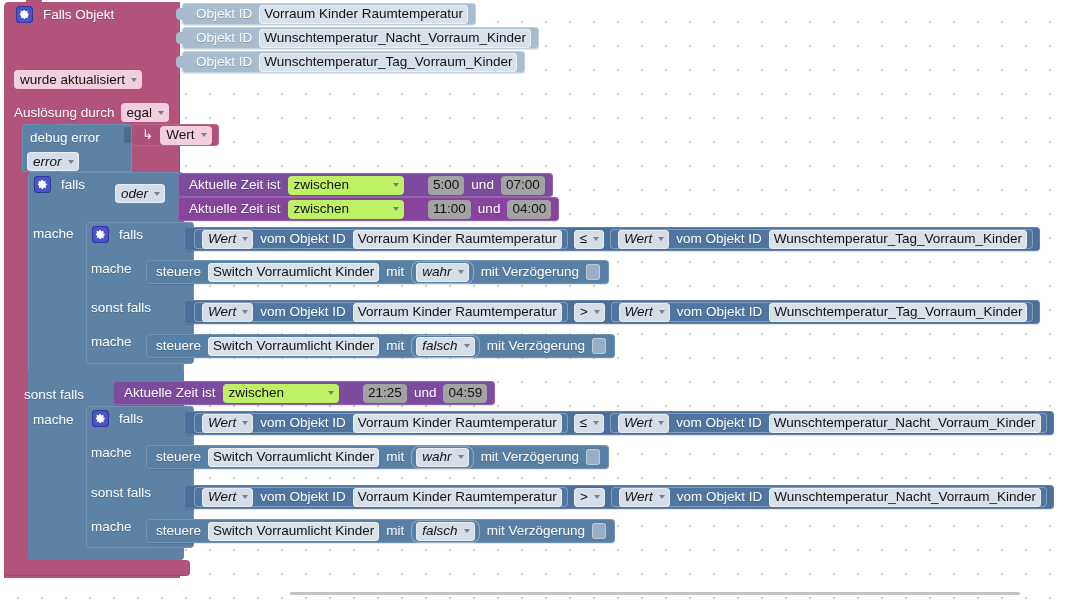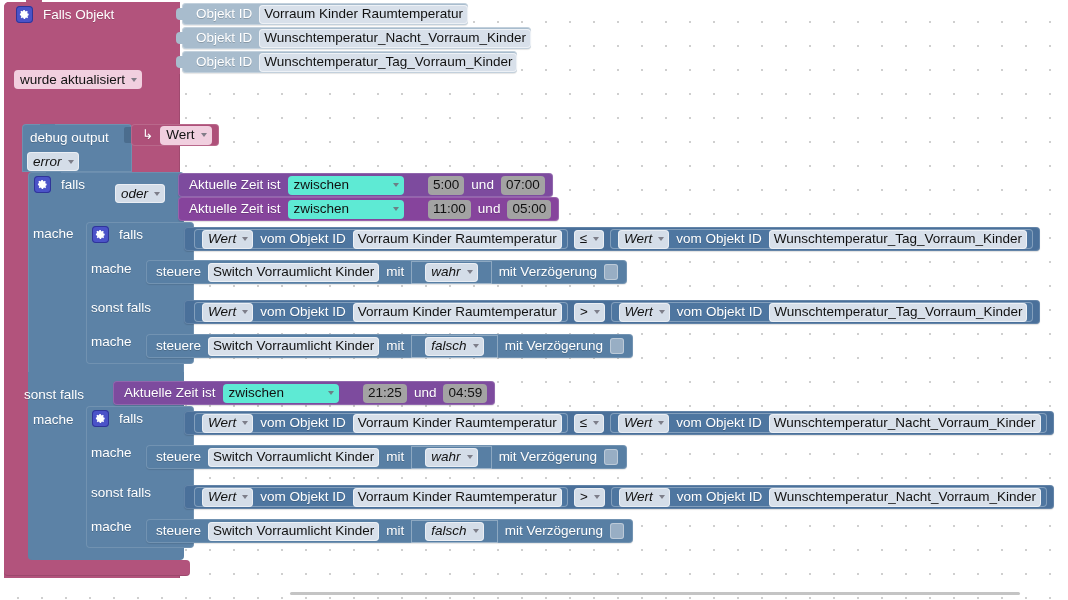--- a/index.html
+++ b/index.html
@@ -56,21 +56,21 @@
     height: 19px;
     padding: 0 5px 0 6px;
     border-radius: 4px;
     font-size: 13.5px;
     line-height: 1;
     color: #111111;
     white-space: nowrap;
   }
   .dd.light { background: #d4dde8; box-shadow: inset 0 0 0 1px rgba(255,255,255,.5); font-style: italic; }
   .dd.pinkf { background: #f1cfdf; }
-  .dd.purplef { background: #5eead4; gap: 44px; }
+  .dd.purplef { background: #bef264; gap: 44px; }
   .caret {
     width: 0; height: 0;
     border-left: 3.5px solid transparent;
     border-right: 3.5px solid transparent;
     border-top: 4.5px solid #6d6d78;
     opacity: .85;
   }
 
   
   .gear {
@@ -113,21 +113,21 @@
 
   
   #row-falls-objekt { left: 16px; top: 6px; display: flex; align-items: center; gap: 10px; }
   #row-wurde  { left: 14px; top: 70px; }
   #row-ausloesung { left: 14px; top: 103px; display: flex; align-items: center; gap: 6px; }
 
   
   .objid {
     display: flex; align-items: center; gap: 7px;
     height: 22px;
-    padding: 0 0 0 14px;
+    padding: 0 8px 0 14px;
     background: #a8bccd;
     border-radius: 4px;
     box-shadow: inset 0 0 0 1px rgba(255,255,255,.30), 0 1px 1px rgba(0,0,0,.10);
   }
   .objid .plug {
     position: absolute; left: -6px; top: 5px;
     width: 7px; height: 12px;
     background: #a8bccd;
     border-radius: 4px 0 0 4px;
   }
@@ -235,22 +235,22 @@
     display: flex; align-items: center;
     height: 24px;
     gap: 7px;
     padding: 0 9px 0 10px;
     background: #587fa4;
     border-radius: 4px;
     box-shadow: inset 0 0 0 1px rgba(255,255,255,.16), 0 1px 1px rgba(0,0,0,.10);
   }
   .boolslot {
     display: inline-flex; align-items: center;
-    padding: 2px 14px;
-    border-radius: 0;
+    padding: 2px 5px;
+    border-radius: 8px;
     box-shadow: inset 0 0 0 1px rgba(255,255,255,.32);
   }
   .delaybox {
     width: 14px; height: 16px;
     background: #98aec4;
     border-radius: 3px;
     box-shadow: inset 0 0 0 1px rgba(255,255,255,.35);
   }
   #st-1 { left: 146px; top: 260px; }
   #st-2 { left: 146px; top: 334px; }
@@ -316,26 +316,33 @@
     <span class="field light">Wunschtemperatur_Tag_Vorraum_Kinder</span>
   </div>
 
   <div class="blk" id="row-wurde">
     <span class="dd pinkf">
       <span>wurde aktualisiert</span>
       <i class="caret"></i>
     </span>
   </div>
 
+  <div class="blk" id="row-ausloesung">
+    <span class="lbl">Auslösung durch</span>
+    <span class="dd pinkf">
+      <span>egal</span>
+      <i class="caret"></i>
+    </span>
+  </div>
 
   <div class="blk" id="debug-body"></div>
   <div class="blk" id="debug-notch"></div>
   <div class="blk" id="debug-slot"></div>
   <div class="blk" id="debug-lbl">
-    <span class="lbl">debug output</span>
+    <span class="lbl">debug error</span>
   </div>
   <div class="blk" id="debug-err">
     <span class="dd light">
       <span>error</span>
       <i class="caret"></i>
     </span>
   </div>
 
   <div class="blk" id="wert-ret">
     <span class="lbl">↳</span>
@@ -389,21 +396,21 @@
 
   <div class="blk timecond alt" id="time-2">
     <span class="lbl">Aktuelle Zeit ist</span>
     <span class="dd purplef">
       <span>zwischen</span>
       <i class="caret"></i>
     </span>
     <span style="width:10px"></span>
     <span class="field purplef">11:00</span>
     <span class="lbl">und</span>
-    <span class="field purplef">05:00</span>
+    <span class="field purplef">04:00</span>
   </div>
 
   <div class="blk timecond" id="time-3">
     <span class="lbl">Aktuelle Zeit ist</span>
     <span class="dd purplef">
       <span>zwischen</span>
       <i class="caret"></i>
     </span>
     <span style="width:10px"></span>
     <span class="field purplef">21:25</span>

